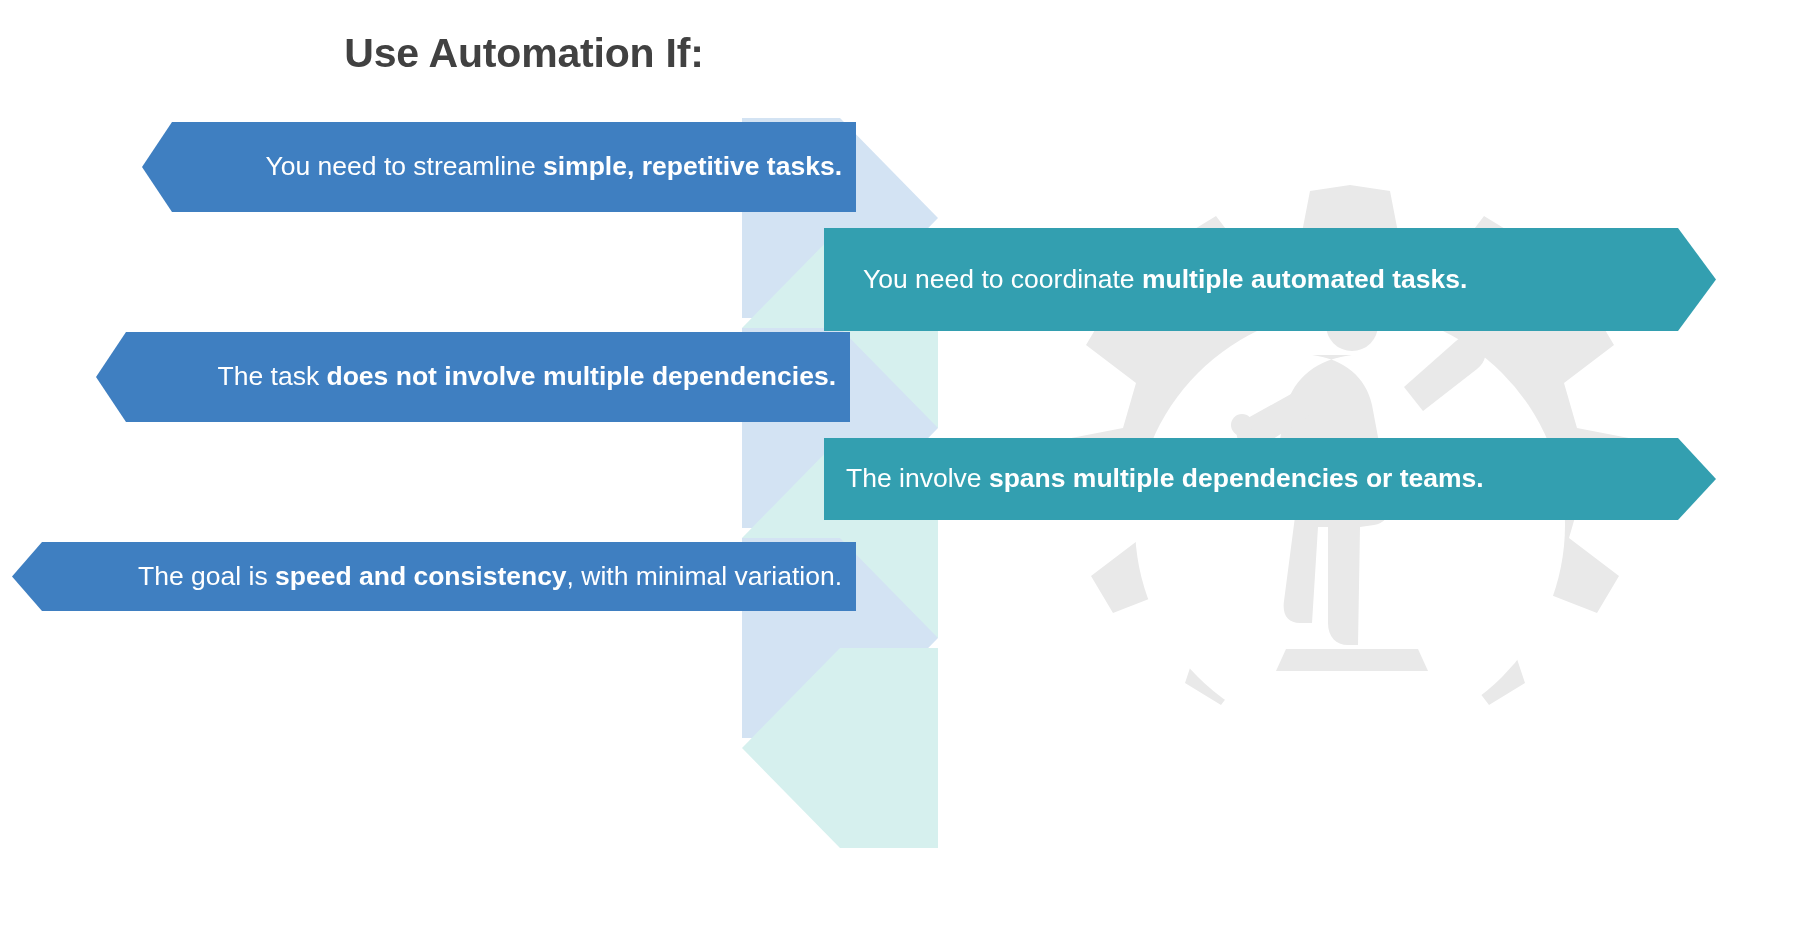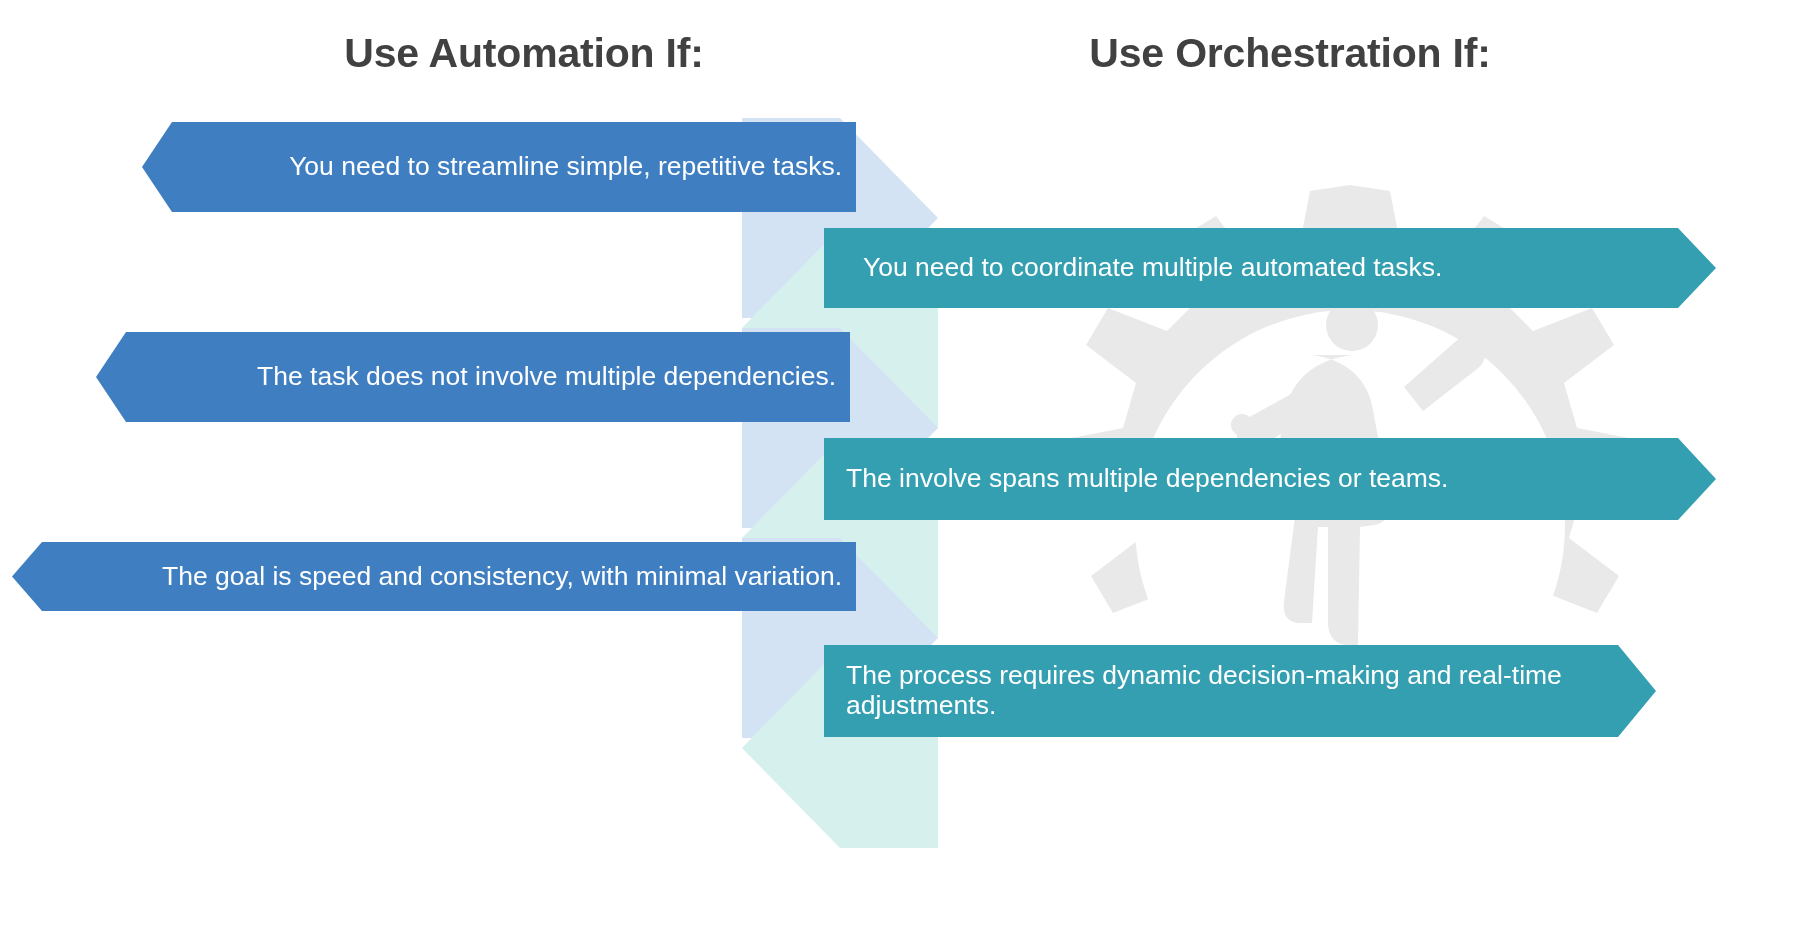--- a/index.html
+++ b/index.html
@@ -39,21 +39,21 @@
     position:absolute;
     display:flex;
     align-items:center;
     box-sizing:border-box;
     color:#ffffff;
     font-size:26.5px;
     font-weight:400;
     line-height:1.12;
   }
   .bar .txt{display:block;width:100%;}
-  .bar b{font-weight:normal;}
+  .bar b{font-weight:bold;}
 
   
   .bar-left{
     background:#3f7fc1;
     justify-content:flex-end;
     padding-right:14px;
     -webkit-clip-path:polygon(30px 0, 100% 0, 100% 100%, 30px 100%, 0 50%);
     clip-path:polygon(30px 0, 100% 0, 100% 100%, 30px 100%, 0 50%);
   }
   .bar-left .txt{text-align:right;}
@@ -113,21 +113,20 @@
       <path d="M404 212 l52 -46 c9 -8 20 -6 26 2 6 9 4 19 -5 26 l-54 42 z"></path>
 
       <path d="M470 152 l56 -52 8 9 -56 52 z"></path>
       <circle cx="534" cy="96" r="9"></circle>
 
       <path d="M286 474 l132 0 10 22 -152 0 z"></path>
     </g>
   </svg>
 
   <div class="col-title" id="title-left">Use Automation If:</div>
-  <div class="col-title" id="title-right">Use Orchestration If:</div>
 
   <div class="chev chev-blue" style="left:742px;top:118px;width:196px;height:200px;"></div>
   <div class="chev chev-teal" style="left:742px;top:228px;width:196px;height:200px;"></div>
 
   <div class="chev chev-blue" style="left:742px;top:328px;width:196px;height:200px;"></div>
   <div class="chev chev-teal" style="left:742px;top:438px;width:196px;height:200px;"></div>
 
   <div class="chev chev-blue" style="left:742px;top:538px;width:196px;height:200px;"></div>
   <div class="chev chev-teal" style="left:742px;top:648px;width:196px;height:200px;"></div>
 
@@ -142,31 +141,26 @@
       <span>The task </span><b>does not involve multiple dependencies.</b><span></span>
     </span>
   </div>
 
   <div class="bar bar-left" style="left:12px;top:542px;width:844px;height:69px;">
     <span class="txt">
       <span>The goal is </span><b>speed and consistency</b><span>, with minimal variation.</span>
     </span>
   </div>
 
-  <div class="bar bar-right" style="left:824px;top:228px;width:892px;height:80px;padding-left:39px;">
+  <div class="bar bar-right" style="left:824px;top:228px;width:892px;height:103px;padding-left:39px;">
     <span class="txt">
       <span>You need to coordinate </span><b>multiple automated tasks.</b><span></span>
     </span>
   </div>
 
   <div class="bar bar-right" style="left:824px;top:438px;width:892px;height:82px;">
     <span class="txt">
       <span>The involve </span><b>spans multiple dependencies or teams.</b><span></span>
     </span>
   </div>
 
-  <div class="bar bar-right" style="left:824px;top:645px;width:832px;height:92px;">
-    <span class="txt">
-      <span>The process requires </span><b>dynamic decision-making</b><span> and real-time adjustments.</span>
-    </span>
-  </div>
 
 </div>
 
 </body></html>

